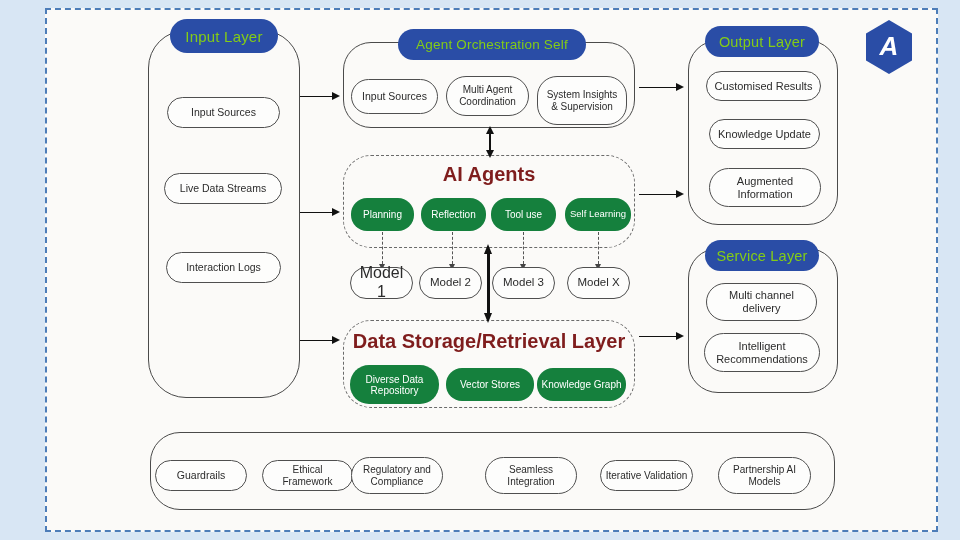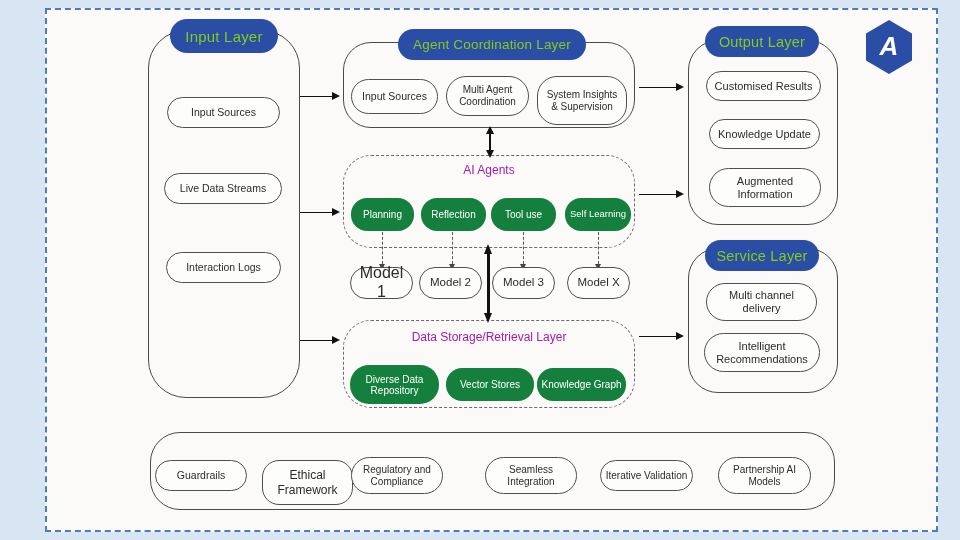--- a/index.html
+++ b/index.html
@@ -63,23 +63,23 @@
     font-size:10px;
     line-height:1.1;
     z-index:2;
     padding:2px 4px;
   }
 
   .sec-title {
     position:absolute;
     width:100%;
     text-align:center;
-    font-size:12px;
-    font-weight:400;
-    color:#a21caf;
+    font-size:20px;
+    font-weight:700;
+    color:#7f1d1d;
   }
 
   
   .harrow {
     position:absolute; height:0;
     border-top:1.8px solid #111;
   }
   .harrow::after {
     content:""; position:absolute; right:-8px; top:-5.4px;
     border-left:8px solid #111;
@@ -153,21 +153,21 @@
   <span class="glyph">A</span>
 </div>
 
 <div class="panel" style="left:148px; top:30px; width:152px; height:368px; border-radius:38px;"></div>
 <div class="hdr" style="left:170px; top:19px; width:108px; height:34px; font-size:15px;">Input Layer</div>
 <div class="pill" style="left:167px; top:97px; width:113px; height:31px;">Input Sources</div>
 <div class="pill" style="left:164px; top:173px; width:118px; height:31px;">Live Data Streams</div>
 <div class="pill" style="left:166px; top:252px; width:115px; height:31px;">Interaction Logs</div>
 
 <div class="panel" style="left:343px; top:42px; width:292px; height:86px; border-radius:28px;"></div>
-<div class="hdr" style="left:398px; top:29px; width:188px; height:31px; font-size:13.5px; border-radius:16px;">Agent Coordination Layer</div>
+<div class="hdr" style="left:398px; top:29px; width:188px; height:31px; font-size:13.5px; border-radius:16px;">Agent Orchestration Self</div>
 <div class="pill" style="left:351px; top:79px; width:87px; height:35px; border-radius:18px;">Input Sources</div>
 <div class="pill" style="left:446px; top:76px; width:83px; height:40px; border-radius:20px; font-size:10px;">Multi Agent Coordination</div>
 <div class="pill" style="left:537px; top:76px; width:90px; height:49px; border-radius:20px; font-size:10px;">System Insights &amp; Supervision</div>
 
 <div class="panel dashed" style="left:343px; top:155px; width:292px; height:93px; border-radius:28px;"></div>
 <div class="sec-title" style="left:343px; top:163px; width:292px;">AI Agents</div>
 <div class="bluepill" style="left:351px; top:198px; width:63px; height:33px;">Planning</div>
 <div class="bluepill" style="left:421px; top:198px; width:65px; height:33px;">Reflection</div>
 <div class="bluepill" style="left:491px; top:198px; width:65px; height:33px;">Tool use</div>
 <div class="bluepill" style="left:565px; top:198px; width:66px; height:33px; font-size:9.5px;">Self Learning</div>
@@ -194,21 +194,21 @@
 <div class="pill" style="left:709px; top:119px; width:111px; height:30px; font-size:11px;">Knowledge Update</div>
 <div class="pill" style="left:709px; top:168px; width:112px; height:39px; font-size:11px; border-radius:20px;">Augmented Information</div>
 
 <div class="panel" style="left:688px; top:248px; width:150px; height:145px; border-radius:30px;"></div>
 <div class="hdr" style="left:705px; top:240px; width:114px; height:31px; font-size:14.5px;">Service Layer</div>
 <div class="pill" style="left:706px; top:283px; width:111px; height:38px; font-size:11px; border-radius:19px;">Multi channel delivery</div>
 <div class="pill" style="left:704px; top:333px; width:116px; height:39px; font-size:11px; border-radius:20px;">Intelligent Recommendations</div>
 
 <div class="panel" style="left:150px; top:432px; width:685px; height:78px; border-radius:30px;"></div>
 <div class="pill" style="left:155px; top:460px; width:92px; height:31px;">Guardrails</div>
-<div class="pill" style="left:262px; top:460px; width:91px; height:45px; font-size:12px;">Ethical Framework</div>
+<div class="pill" style="left:262px; top:460px; width:91px; height:31px; font-size:10px;">Ethical Framework</div>
 <div class="pill" style="left:351px; top:457px; width:92px; height:37px; font-size:10px; border-radius:19px;">Regulatory and Compliance</div>
 <div class="pill" style="left:485px; top:457px; width:92px; height:37px; font-size:10px; border-radius:19px;">Seamless Integration</div>
 <div class="pill" style="left:600px; top:460px; width:93px; height:31px; font-size:10px;">Iterative Validation</div>
 <div class="pill" style="left:718px; top:457px; width:93px; height:37px; font-size:10px; border-radius:19px;">Partnership AI Models</div>
 
 <div class="harrow" style="left:300px; top:96px;  width:32px;"></div>
 <div class="harrow" style="left:300px; top:212px; width:32px;"></div>
 <div class="harrow" style="left:300px; top:340px; width:32px;"></div>
 
 <div class="harrow" style="left:639px; top:87px;  width:37px;"></div>

